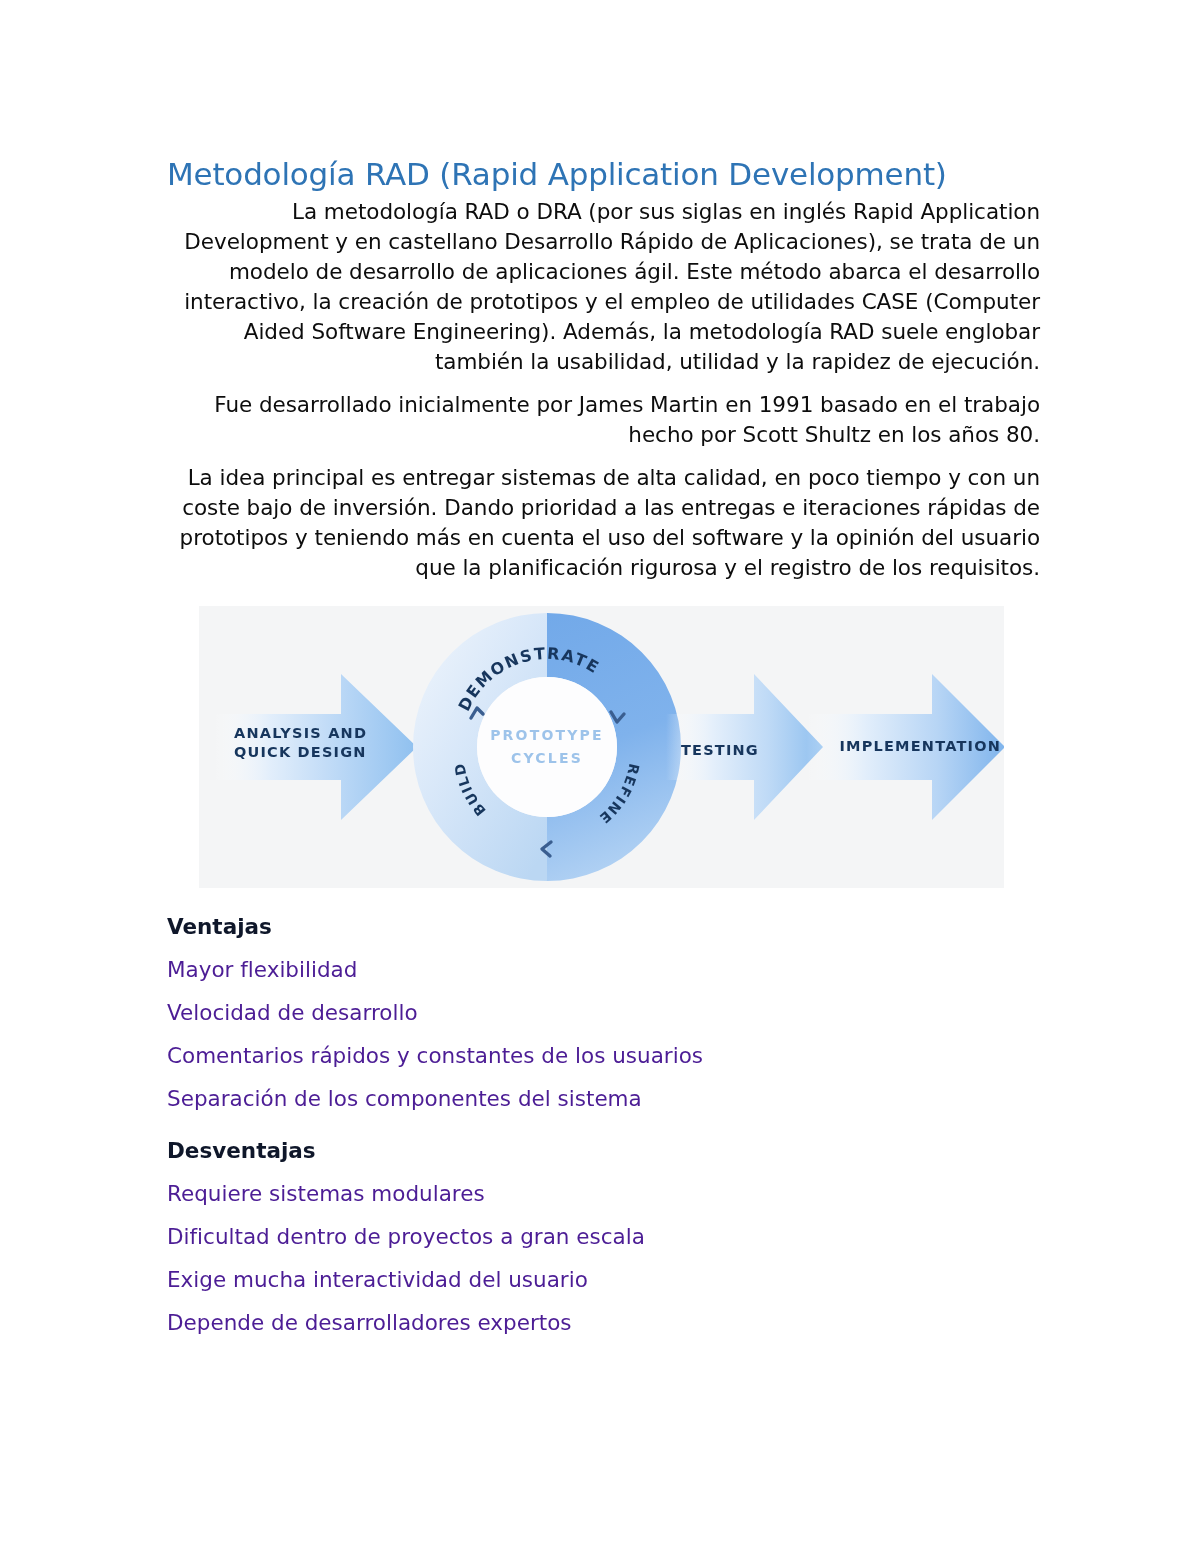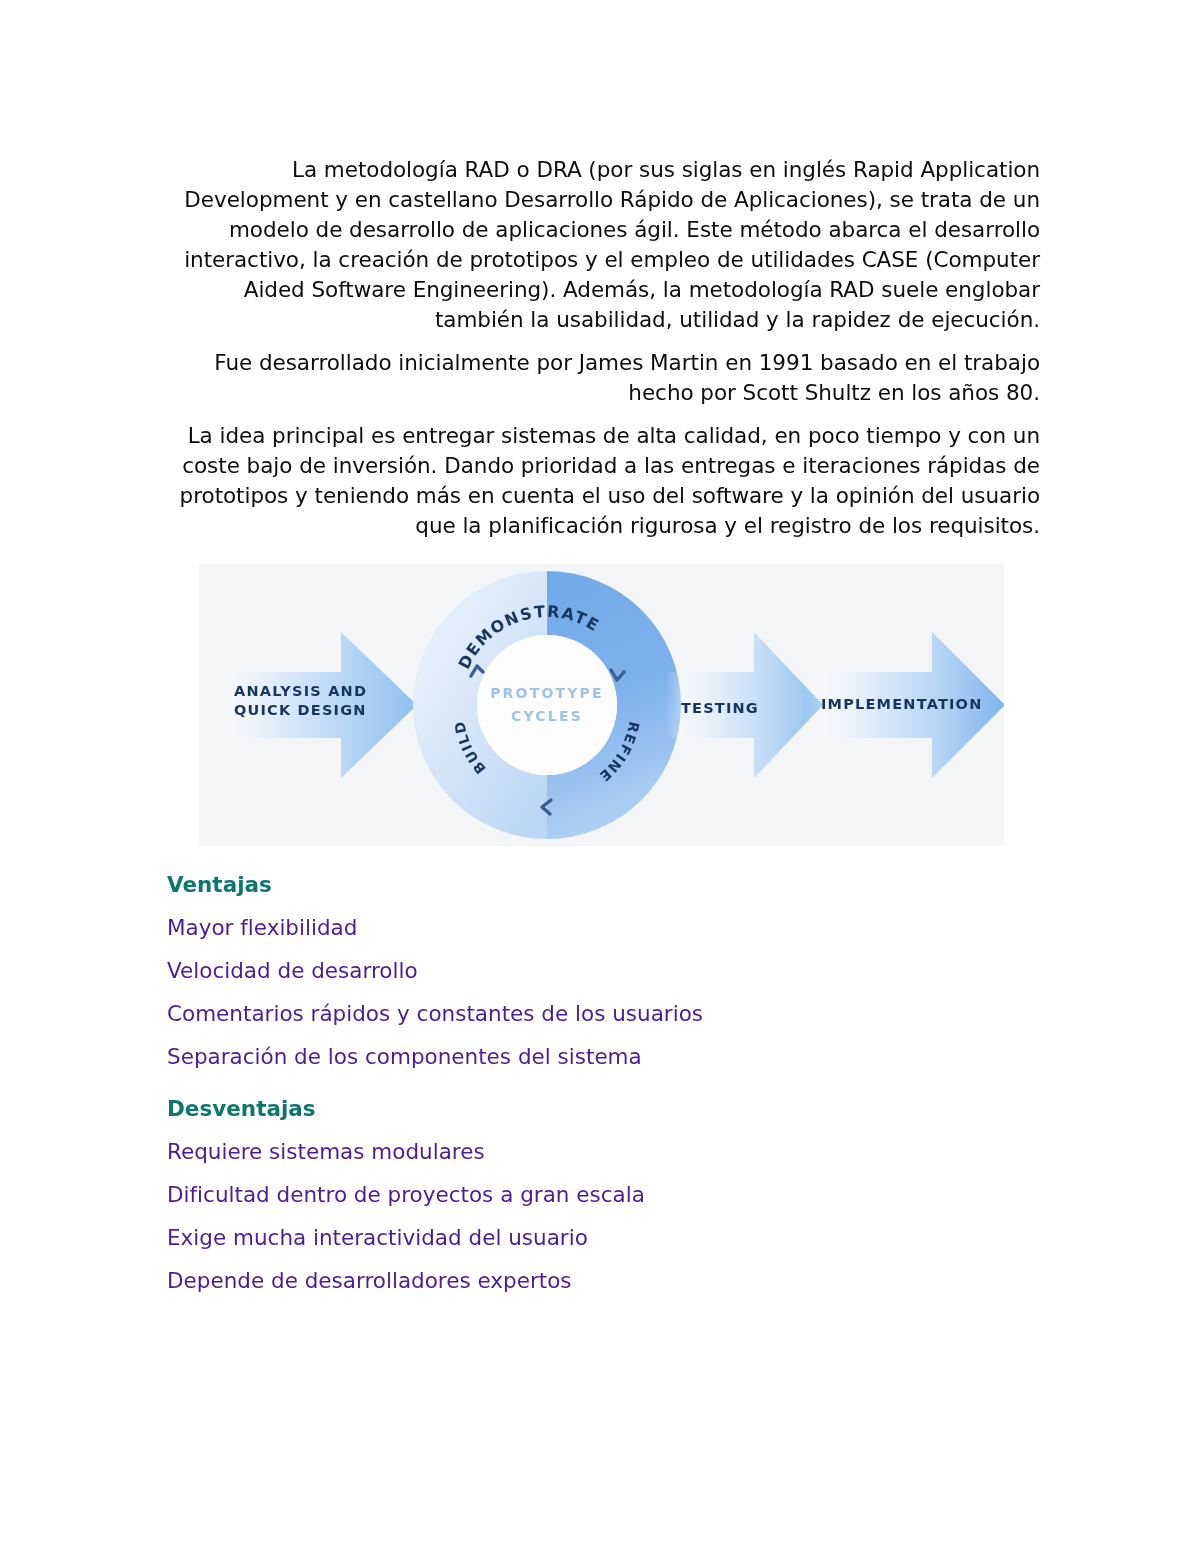--- a/index.html
+++ b/index.html
@@ -109,37 +109,38 @@
     color: #9DC3EA;
     pointer-events: none;
     margin-top: 12px;
   }
 
   
   .section-heading {
     font-size: 21.5px;
     line-height: 30px;
     font-weight: 700;
-    color: #0f766e;
+    color: #0f172a;
     margin: 0 0 13px 0;
   }
   .list-item {
     font-size: 21.5px;
     line-height: 30px;
     color: #4c1d95;
     margin: 0 0 13px 0;
   }
   .section-block { margin-top: 22px; }
   .section-block.first { margin-top: 24px; }
 </style>
 </head>
 <body>
 
 <div class="page">
 
+  <h1 class="doc-title">Metodología RAD (Rapid Application Development)</h1>
 
   <p class="para">La metodología RAD o DRA (por sus siglas en inglés Rapid Application Development y en castellano Desarrollo Rápido de Aplicaciones), se trata de un modelo de desarrollo de aplicaciones ágil. Este método abarca el desarrollo interactivo, la creación de prototipos y el empleo de utilidades CASE (Computer Aided Software Engineering). Además, la metodología RAD suele englobar también la usabilidad, utilidad y la rapidez de ejecución.</p>
   <p class="para">Fue desarrollado inicialmente por James Martin en 1991 basado en el trabajo hecho por Scott Shultz en los años 80.</p>
   <p class="para">La idea principal es entregar sistemas de alta calidad, en poco tiempo y con un coste bajo de inversión. Dando prioridad a las entregas e iteraciones rápidas de prototipos y teniendo más en cuenta el uso del software y la opinión del usuario que la planificación rigurosa y el registro de los requisitos.</p>
 
   <div class="figure">
     <div class="figure-inner">
 
       <span class="arrow" style="left:14px; top:62px;">
         <svg width="205" height="158" viewBox="0 0 205 158">
@@ -227,21 +228,21 @@
             <linearGradient id="g3" x1="0" y1="0" x2="1" y2="0">
               <stop offset="0%" stop-color="#ffffff" stop-opacity="0"></stop>
               <stop offset="30%" stop-color="#E2EEFB"></stop>
               <stop offset="66%" stop-color="#B7D5F5"></stop>
               <stop offset="100%" stop-color="#7FB4EC"></stop>
             </linearGradient>
           </defs>
           <path d="M0,46 L126,46 L126,6 L199,79 L126,152 L126,112 L0,112 Z" fill="url(#g3)"></path>
         </svg>
       </span>
-      <span class="arrow-label" style="left:622px; top:131px; width:180px;">IMPLEMENTATION</span>
+      <span class="arrow-label" style="left:622px; top:131px; width:180px;text-align:right;">IMPLEMENTATION</span>
 
     </div>
   </div>
 
   <div class="section-block first">
     <div class="section-heading">Ventajas</div>
     <div class="list-item">Mayor flexibilidad</div>
     <div class="list-item">Velocidad de desarrollo</div>
     <div class="list-item">Comentarios rápidos y constantes de los usuarios</div>
     <div class="list-item">Separación de los componentes del sistema</div>

